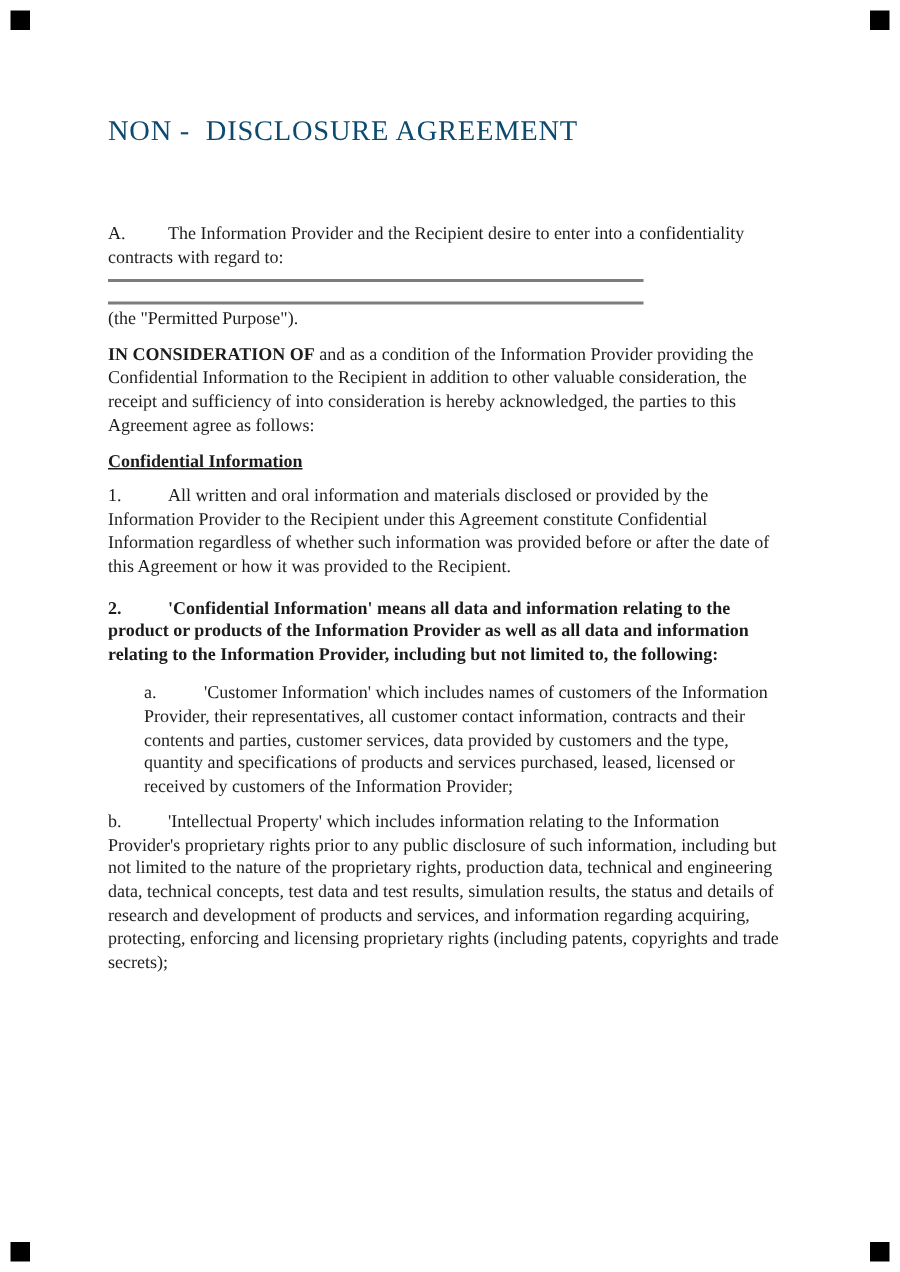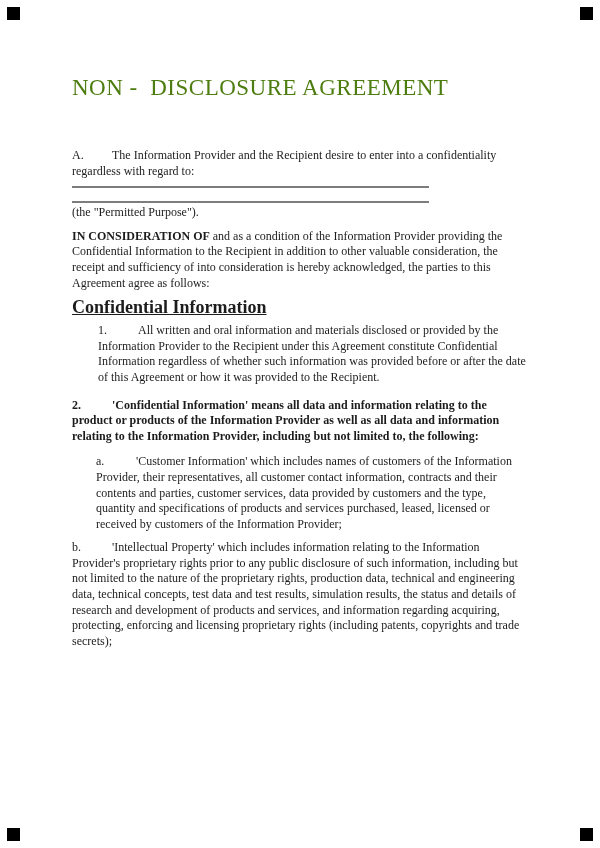--- a/index.html
+++ b/index.html
@@ -29,26 +29,26 @@
 
   .content {
     position: absolute;
     top: 0;
     left: 72px;
     width: 456px;
   }
 
   .doc-title {
     margin-top: 72px;
-    font-size: 23px;
+    font-size: 19px;
     font-weight: 400;
     line-height: 32px;
     letter-spacing: 0.5px;
     white-space: pre-wrap;   
-    color: #4d7c0f;
+    color: #0c4a6e;
   }
 
   .clause, .line-text, .consideration {
     font-size: 12px;
     line-height: 15.6px;
     text-align: left;
   }
 
   .clause-label {
     display: inline-block;
@@ -59,27 +59,27 @@
   .fill-rule {
     width: 357px;
     border-top: 2px solid #7d7d7d;
   }
   .fill-rule.first  { margin-top: 7px;  }
   .fill-rule.second { margin-top: 13px; }
   .mt-permitted     { margin-top: 2px;  }
   .mt-para-b        { margin-top: 13px; }
   .mt-consideration { margin-top: 8px;  }
   .mt-heading       { margin-top: 8px;  }
-  .mt-clause-1      { margin-top: 8px; margin-left: 26px;  }
+  .mt-clause-1      { margin-top: 8px;  }
   .mt-clause-2      { margin-top: 12px; font-weight: bold; }
   .mt-clause-a      { margin-top: 10px; margin-left: 24px; }
   .mt-clause-b      { margin-top: 8px;  }
 
   .section-heading {
-    font-size: 18px;
+    font-size: 12px;
     line-height: 16px;
     font-weight: 700;
     text-decoration: underline;
   }
 
   .consideration .lead { font-weight: 700; }
 </style>
 </head>
 <body>
 
@@ -87,21 +87,21 @@
 
   <div class="corner-mark tl"></div>
   <div class="corner-mark tr"></div>
   <div class="corner-mark bl"></div>
   <div class="corner-mark br"></div>
 
   <div class="content">
 
     <h1 class="doc-title">NON -  DISCLOSURE AGREEMENT</h1>
 
-    <p class="clause mt-para-a"><span class="clause-label">A.</span><span>The Information Provider and the Recipient desire to enter into a confidentiality regardless with regard to:</span></p>
+    <p class="clause mt-para-a"><span class="clause-label">A.</span><span>The Information Provider and the Recipient desire to enter into a confidentiality contracts with regard to:</span></p>
 
     <div class="fill-rule first"></div>
     <div class="fill-rule second"></div>
 
     <p class="line-text mt-permitted">(the "Permitted Purpose").</p>
 
 
     <p class="consideration mt-consideration"><span class="lead">IN CONSIDERATION OF</span><span> and as a condition of the Information Provider providing the Confidential Information to the Recipient in addition to other valuable consideration, the receipt and sufficiency of into consideration is hereby acknowledged, the parties to this Agreement agree as follows:</span></p>
 
     <h2 class="section-heading mt-heading">Confidential Information</h2>

